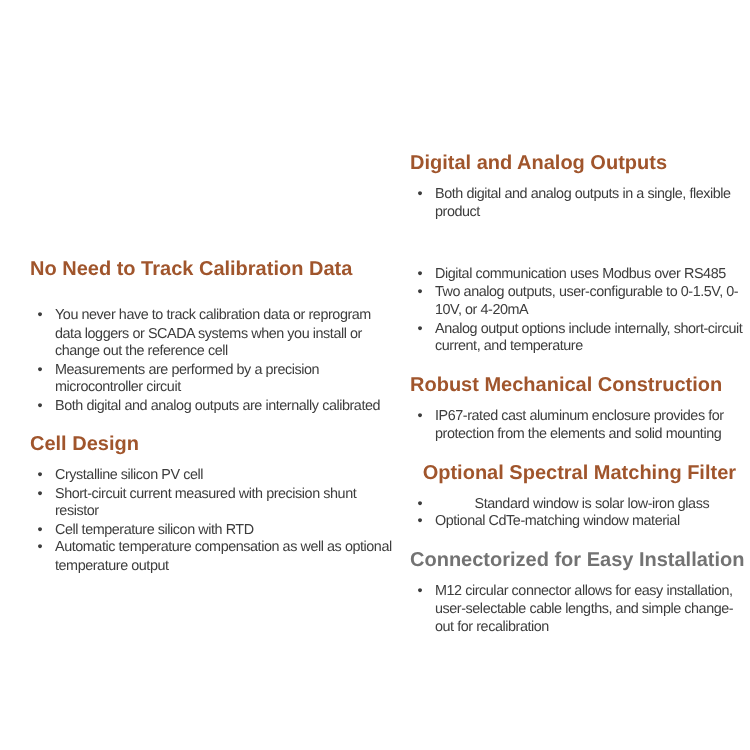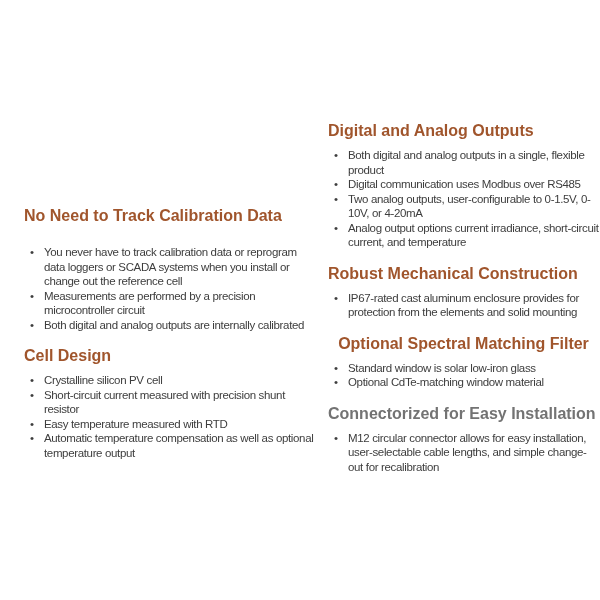--- a/index.html
+++ b/index.html
@@ -65,39 +65,39 @@
       <h2 class="section-heading" style="color: rgb(160, 85, 44);">No Need to Track Calibration Data</h2>
       <ul class="bullet-list">
         <li class="bullet-item" style="color: rgb(61, 61, 61); margin-top: 20px;">You never have to track calibration data or reprogram data loggers or SCADA systems when you install or change out the reference cell</li>
         <li class="bullet-item" style="color: rgb(61, 61, 61);">Measurements are performed by a precision microcontroller circuit</li>
         <li class="bullet-item" style="color: rgb(61, 61, 61);">Both digital and analog outputs are internally calibrated</li>
       </ul>
       <h2 class="section-heading" style="color: rgb(160, 85, 44);">Cell Design</h2>
       <ul class="bullet-list">
         <li class="bullet-item" style="color: rgb(61, 61, 61);">Crystalline silicon PV cell</li>
         <li class="bullet-item" style="color: rgb(61, 61, 61);">Short-circuit current measured with precision shunt resistor</li>
-        <li class="bullet-item" style="color: rgb(61, 61, 61);">Easy temperature measured with RTD</li>
+        <li class="bullet-item" style="color: rgb(61, 61, 61);">Cell temperature silicon with RTD</li>
         <li class="bullet-item" style="color: rgb(61, 61, 61);">Automatic temperature compensation as well as optional temperature output</li>
       </ul>
     </div>
   <div class="col col-right">
       <h2 class="section-heading" style="color: rgb(160, 85, 44);">Digital and Analog Outputs</h2>
       <ul class="bullet-list">
         <li class="bullet-item" style="color: rgb(61, 61, 61);">Both digital and analog outputs in a single, flexible product</li>
-        <li class="bullet-item" style="color: rgb(61, 61, 61);">Digital communication uses Modbus over RS485</li>
+        <li class="bullet-item" style="color: rgb(61, 61, 61); margin-top: 35px;">Digital communication uses Modbus over RS485</li>
         <li class="bullet-item" style="color: rgb(61, 61, 61);">Two analog outputs, user-configurable to 0-1.5V, 0-10V, or 4-20mA</li>
-        <li class="bullet-item" style="color: rgb(61, 61, 61);">Analog output options current irradiance, short-circuit current, and temperature</li>
+        <li class="bullet-item" style="color: rgb(61, 61, 61);">Analog output options include internally, short-circuit current, and temperature</li>
       </ul>
       <h2 class="section-heading" style="color: rgb(160, 85, 44);">Robust Mechanical Construction</h2>
       <ul class="bullet-list">
         <li class="bullet-item" style="color: rgb(61, 61, 61);">IP67-rated cast aluminum enclosure provides for protection from the elements and solid mounting</li>
       </ul>
       <h2 class="section-heading" style="color: rgb(160, 85, 44); text-align: center;">Optional Spectral Matching Filter</h2>
       <ul class="bullet-list">
-        <li class="bullet-item" style="color: rgb(61, 61, 61);">Standard window is solar low-iron glass</li>
+        <li class="bullet-item" style="color: rgb(61, 61, 61); text-align: center;">Standard window is solar low-iron glass</li>
         <li class="bullet-item" style="color: rgb(61, 61, 61);">Optional CdTe-matching window material</li>
       </ul>
       <h2 class="section-heading" style="color: #737373;">Connectorized for Easy Installation</h2>
       <ul class="bullet-list">
         <li class="bullet-item" style="color: rgb(61, 61, 61);">M12 circular connector allows for easy installation, user-selectable cable lengths, and simple change-out for recalibration</li>
       </ul>
     </div>
 </div>
 
 </body></html>

